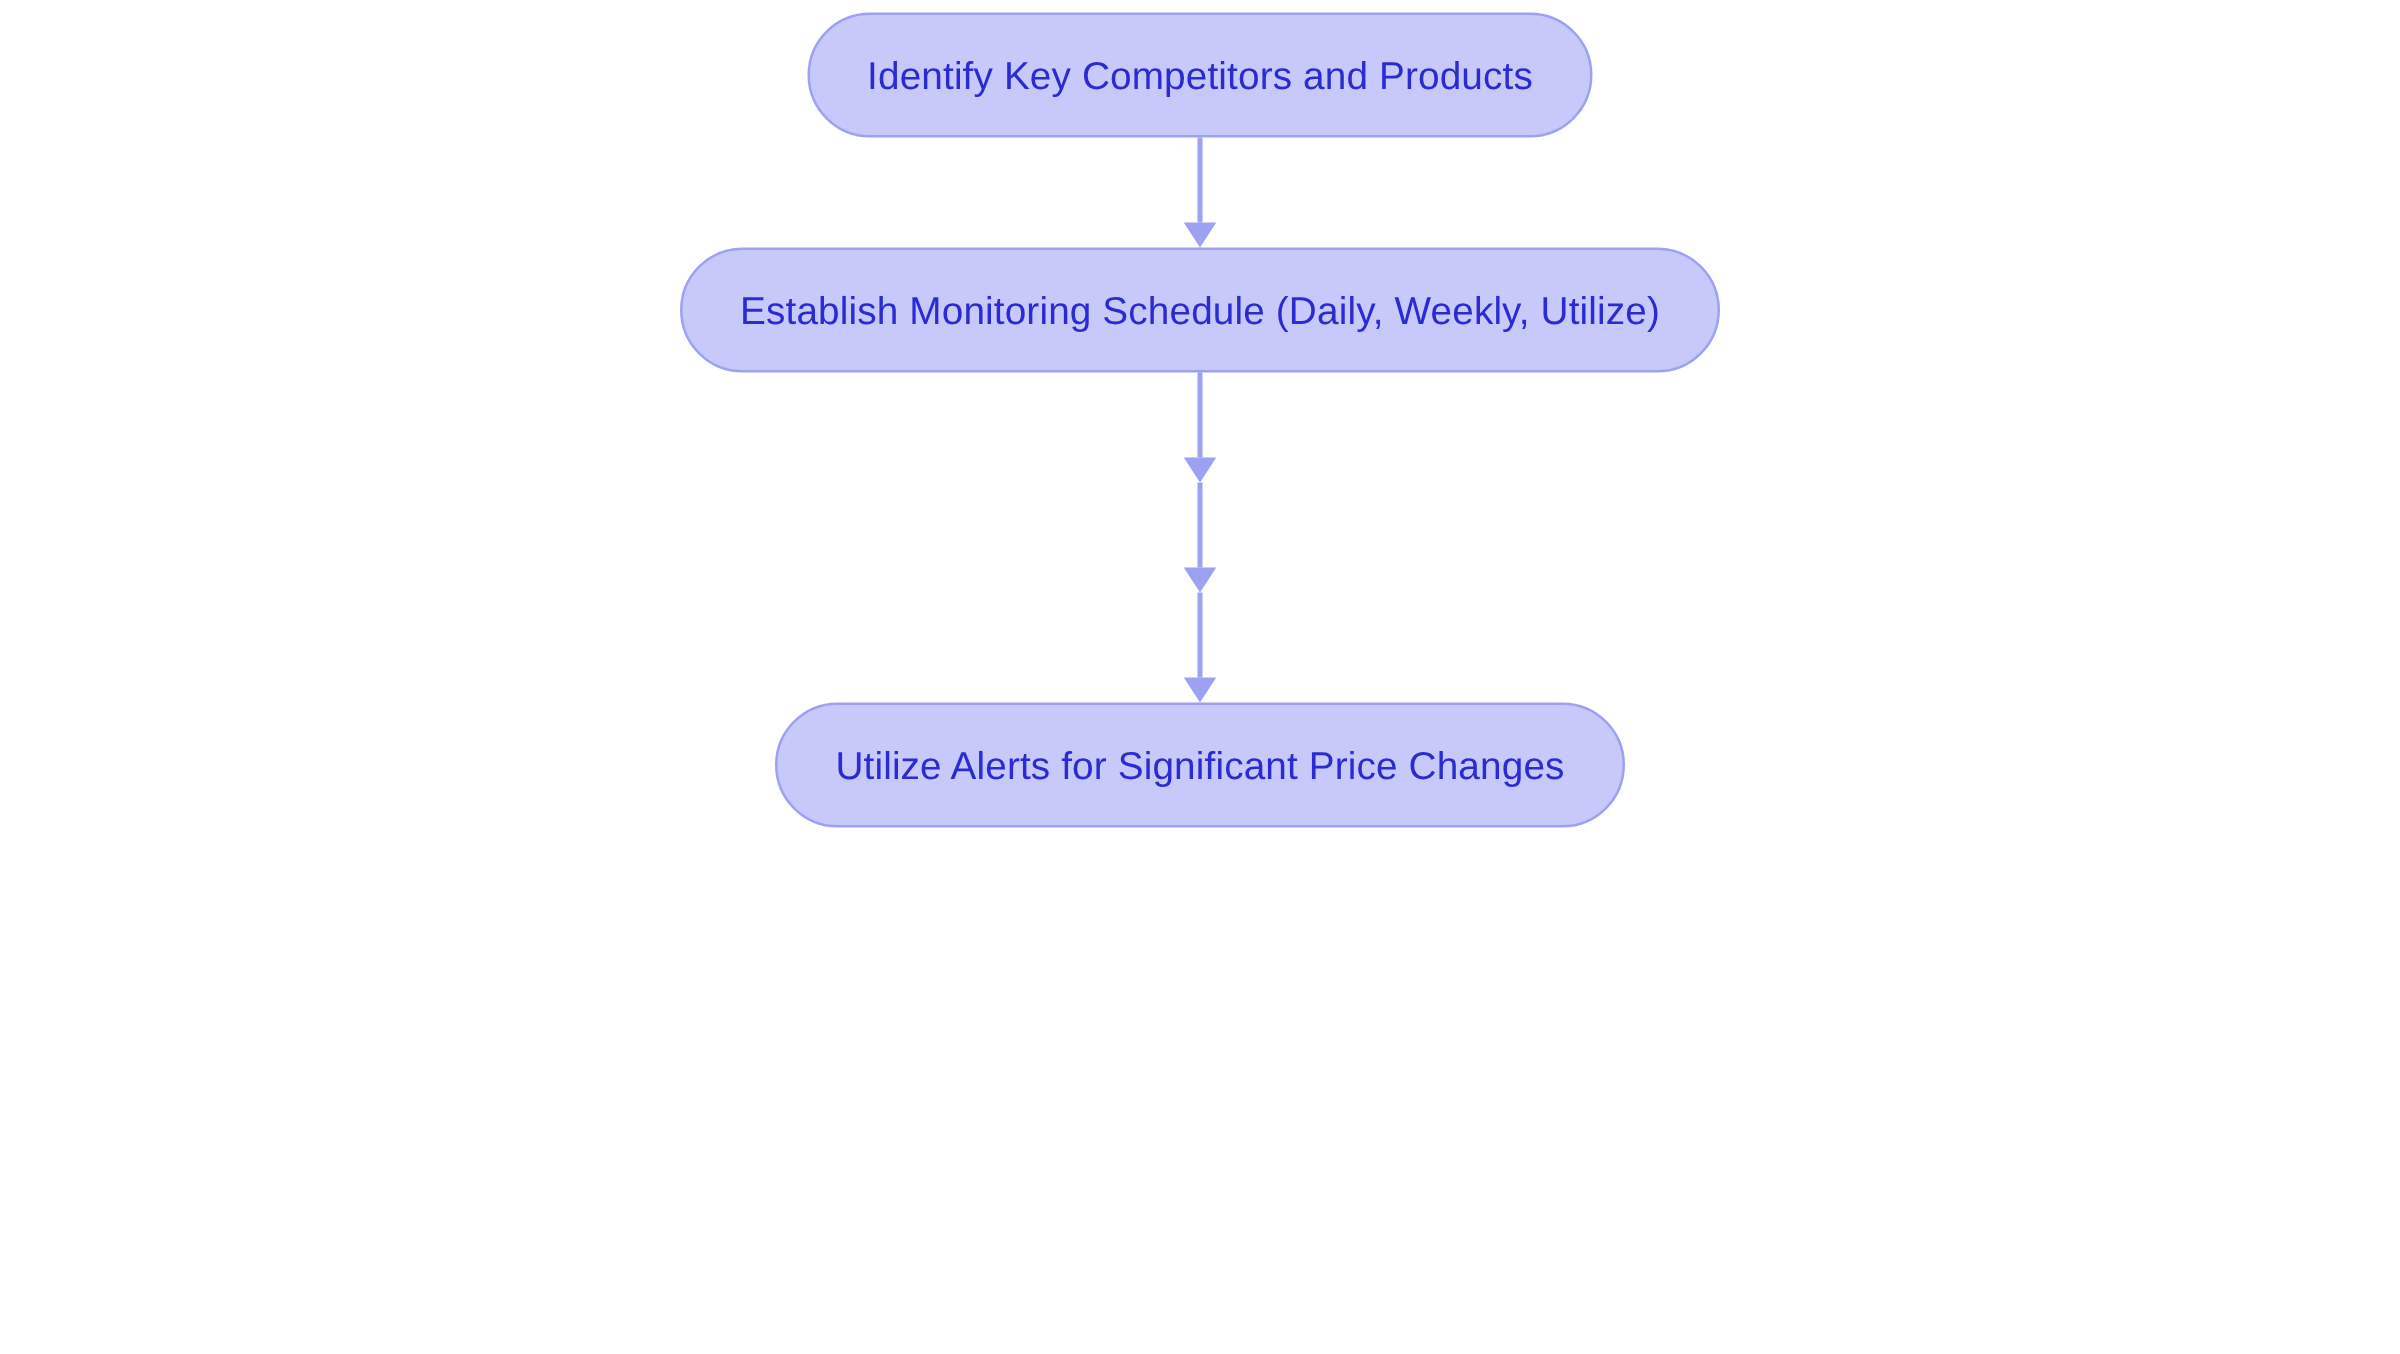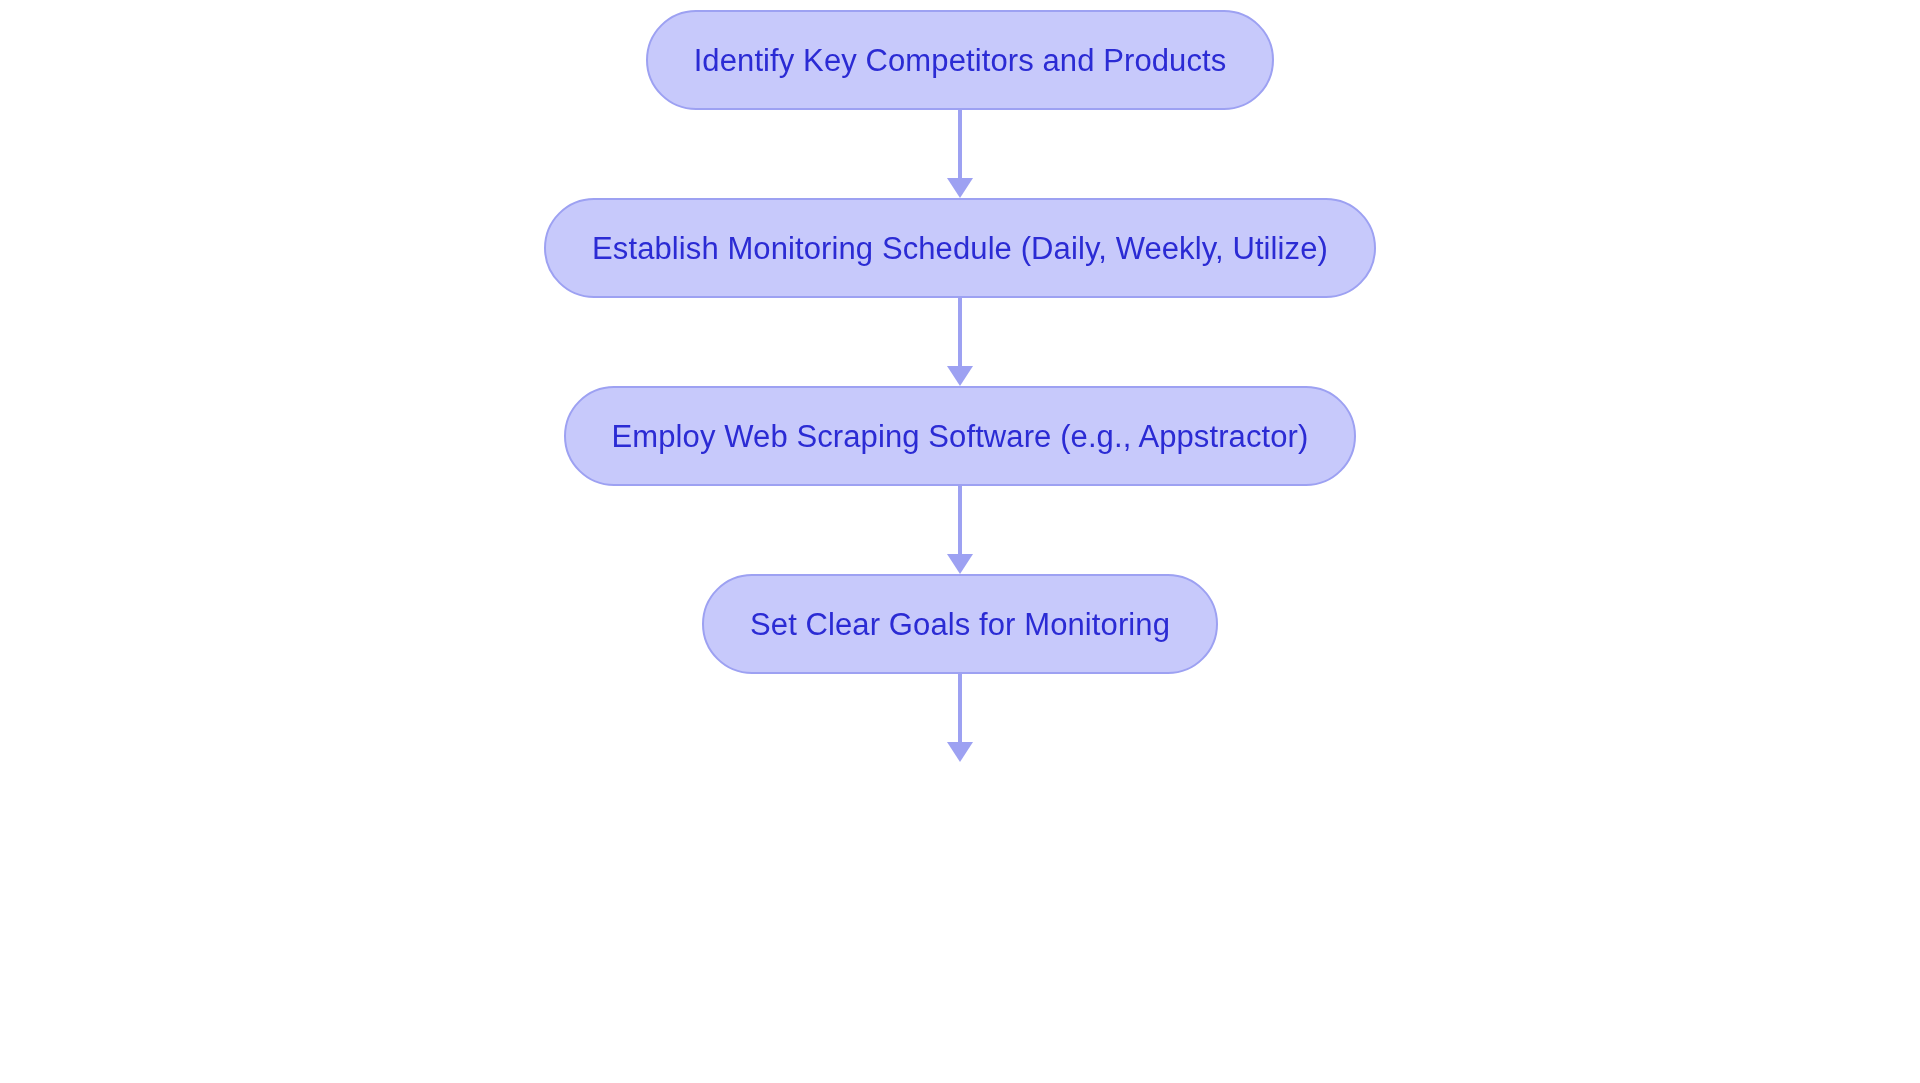--- a/index.html
+++ b/index.html
@@ -106,33 +106,30 @@
 
     <div class="node">
       <span class="node-label">Establish Monitoring Schedule (Daily, Weekly, Utilize)</span>
     </div>
 
     <div class="connector gap-2">
       <div class="connector-line"></div>
       <div class="connector-arrowhead"></div>
     </div>
 
-    <div class="node">
-      <span class="node-label">Employ Web Scraping Software (e.g., Appstractor)</span>
-    </div>
 
     <div class="connector gap-3">
       <div class="connector-line"></div>
       <div class="connector-arrowhead"></div>
     </div>
 
-    <div class="node">
-      <span class="node-label">Set Clear Goals for Monitoring</span>
-    </div>
 
     <div class="connector gap-4">
       <div class="connector-line"></div>
       <div class="connector-arrowhead"></div>
     </div>
 
+    <div class="node">
+      <span class="node-label">Utilize Alerts for Significant Price Changes</span>
+    </div>
 
   </div>
 </div>
 
 </body></html>

